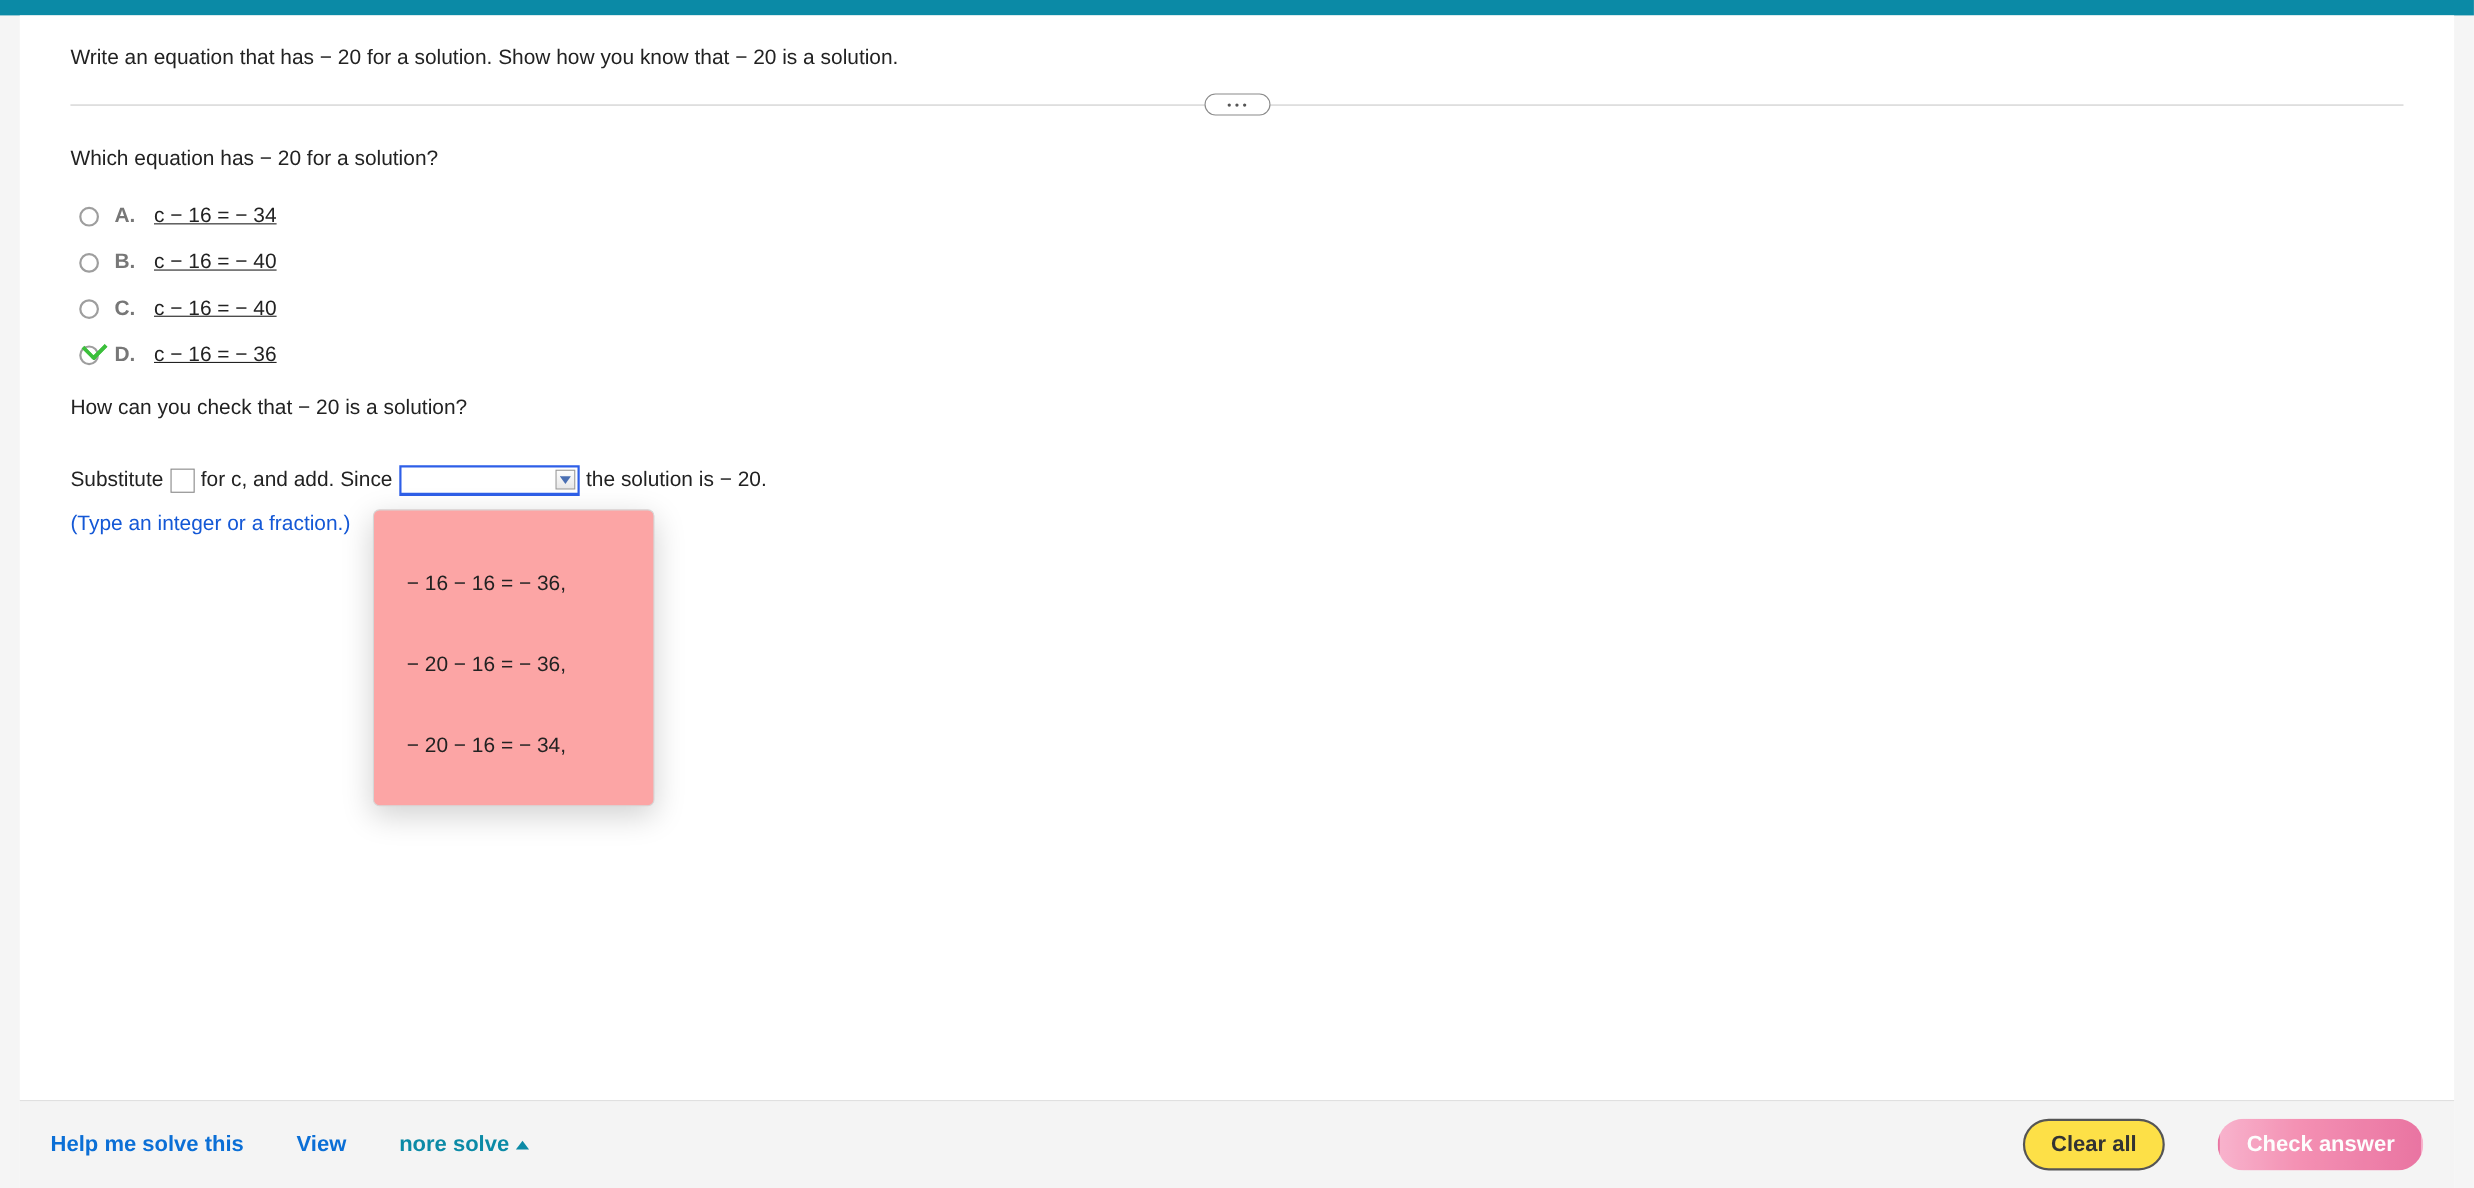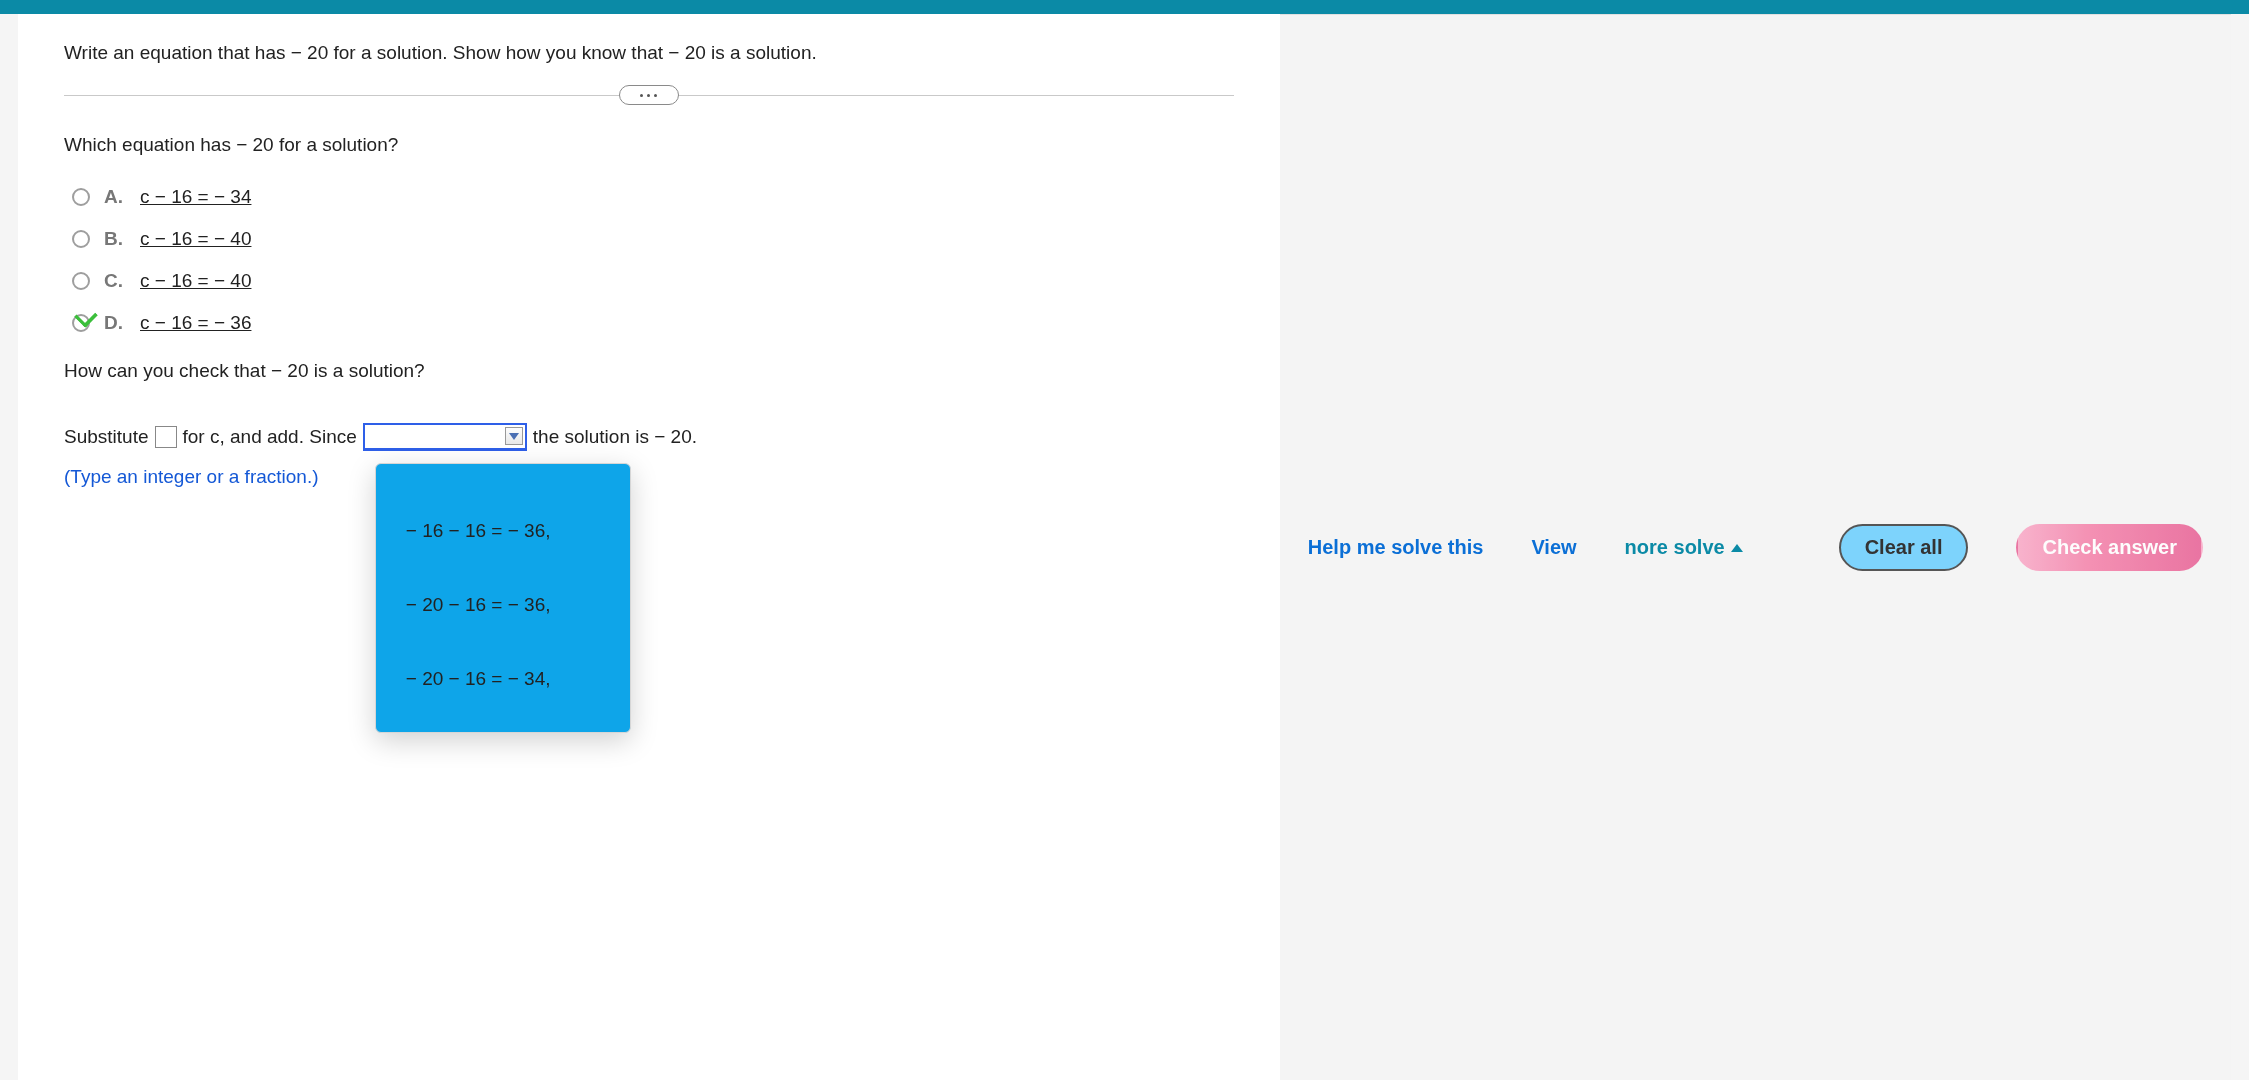--- a/index.html
+++ b/index.html
@@ -14,21 +14,21 @@
     height: 14px;
     background: #0b8aa6;
     width: 100%;
   }
   .page {
     background: #fff;
     margin: 0 18px;
     min-height: calc(100% - 14px);
     position: relative;
     display: flex;
-    flex-direction: row;
+    flex-direction: column;
   }
   .content-top {
     padding: 26px 46px 0 46px;
     flex: 1 0 auto;
   }
   .problem-statement {
     font-size: 19px;
     line-height: 1.4;
   }
   .divider-wrap {
@@ -121,27 +121,26 @@
   .select-arrow svg { width: 10px; height: 10px; fill: #4a6fb3; }
   .hint {
     color: #1458d6;
     margin-top: 10px;
   }
   .dropdown {
     position: absolute;
     top: 38px;
     left: -26px;
     width: 256px;
-    background: #0ea5e9;
+    background: #fca5a5;
     border: 1px solid #d6d6d6;
     border-radius: 6px;
     box-shadow: 0 8px 28px rgba(0,0,0,0.18);
     padding: 30px 0 16px 0;
     z-index: 20;
-    margin-left: 36px;
   }
   .dropdown-item {
     padding: 18px 30px;
     color: #222;
     cursor: pointer;
   }
   .footer-bar {
     background: #f4f4f4;
     border-top: 1px solid #e0e0e0;
     padding: 16px 28px;
@@ -161,21 +160,21 @@
   .pill-btn {
     border-radius: 999px;
     padding: 10px 24px;
     font-size: 20px;
     font-weight: 600;
     cursor: pointer;
     border: 2px solid transparent;
     display: inline-flex; align-items: center;
   }
   .pill-btn.outline {
-    background: #7dd3fc;
+    background: #fde047;
     border-color: #555;
     color: #333;
   }
   .pill-btn.primary {
     background: linear-gradient(90deg,#f9a8c6 0%, #f47fa8 40%, #e85f94 100%);
     color: #fff;
     opacity: 0.85;
   }
   .tri-up {
     width: 0; height: 0;

